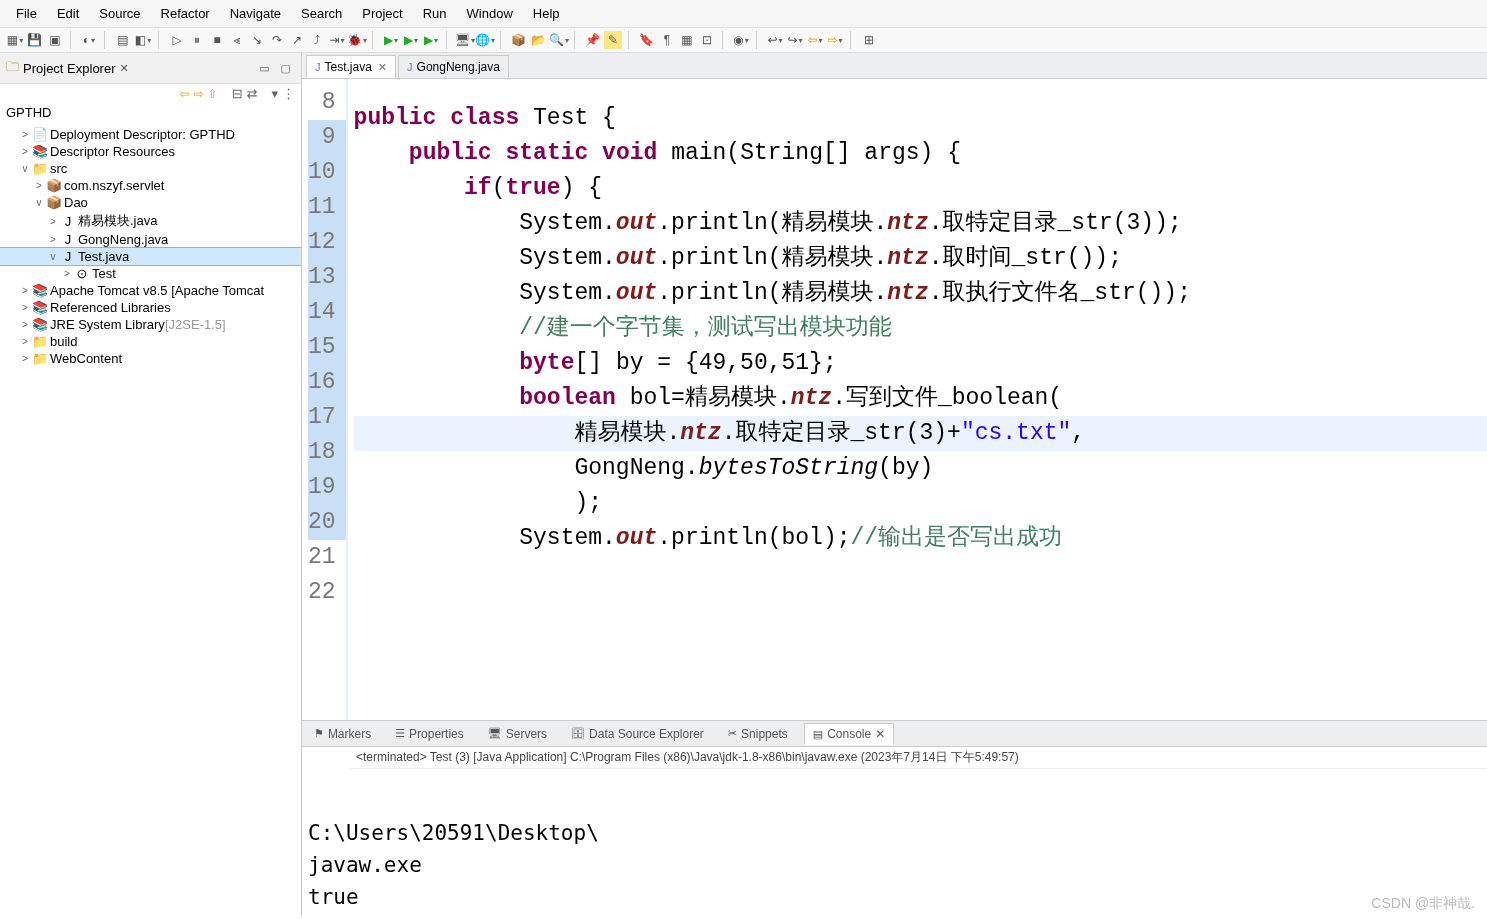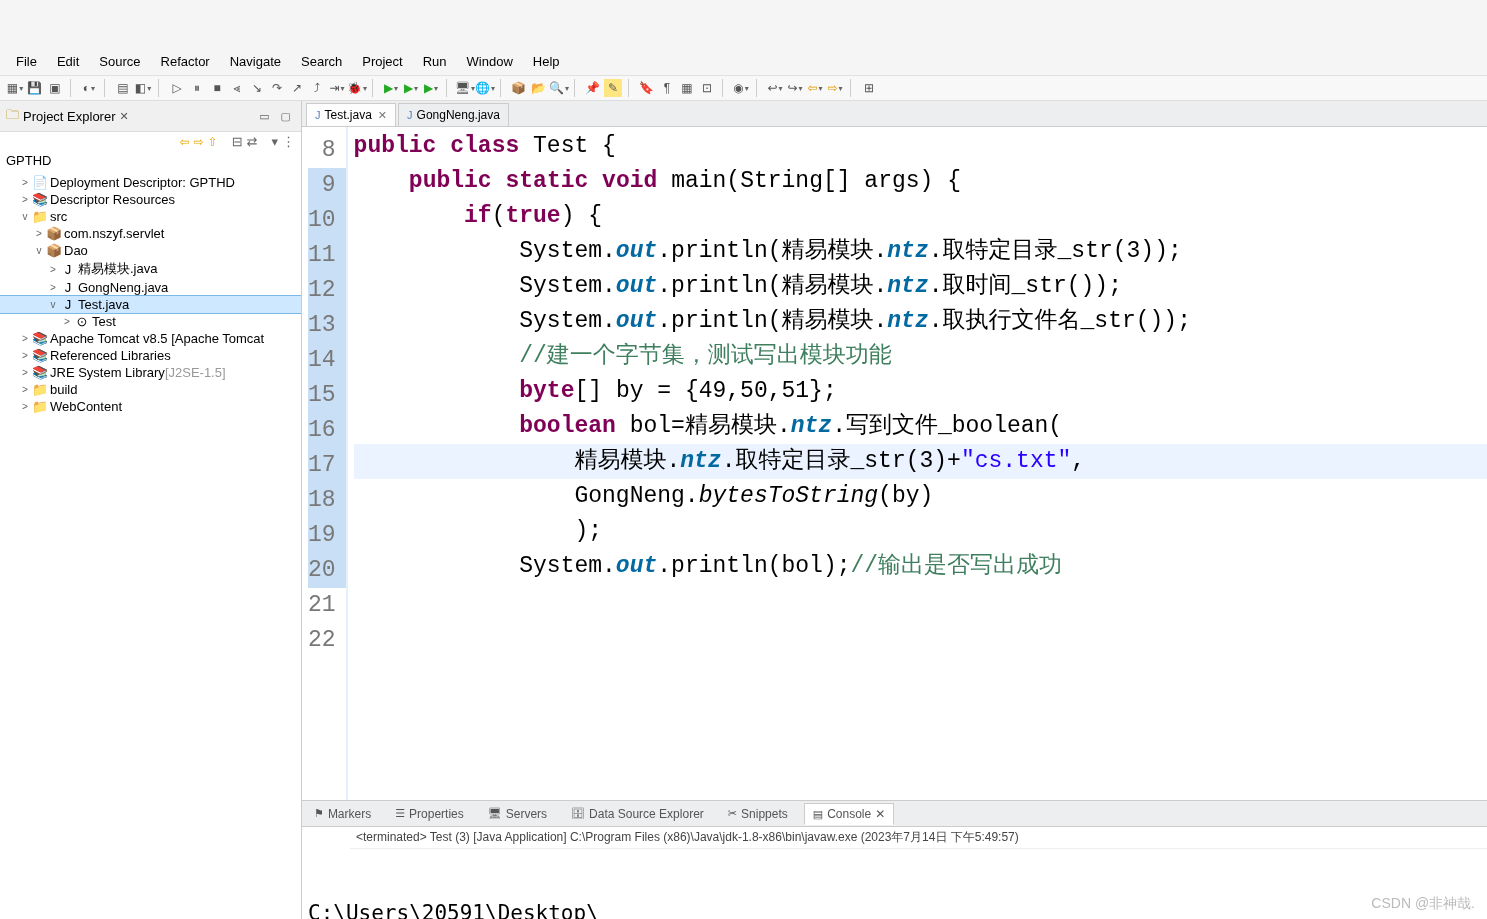--- a/index.html
+++ b/index.html
@@ -1,18 +1,18 @@
 <!DOCTYPE html>
 <html><head>
 <meta charset="utf-8">
 <style>
 * { margin: 0; padding: 0; box-sizing: border-box; }
 body { font-family: "Segoe UI", Tahoma, sans-serif; font-size: 13px; background: #fff; color: #000; overflow: hidden; }
 .menubar { display: flex; padding: 2px 6px; border-bottom: 1px solid #e0e0e0; background: #f5f5f5; }
-.menubar span { padding: 4px 10px; cursor: pointer; margin-top: 48px; }
+.menubar span { padding: 4px 10px; cursor: pointer; }
 .toolbar { display: flex; padding: 3px 6px; border-bottom: 1px solid #ddd; background: #f8f8f8; align-items: center; gap: 2px; }
 .tb-btn { width: 18px; height: 18px; display: inline-flex; align-items: center; justify-content: center; font-size: 12px; cursor: pointer; color:#555; }
 .tb-sep { width: 4px; height: 18px; border-left: 1px solid #ccc; margin: 0 4px; }
 .tb-drop::after { content: "▾"; font-size: 8px; color: #666; margin-left: 1px; }
 .layout { display: flex; height: calc(100vh - 55px); }
 .sidebar { width: 302px; border-right: 1px solid #ccc; display: flex; flex-direction: column; background: #fff; }
 .view-tab { display: flex; align-items: center; padding: 4px 6px; border-bottom: 1px solid #ddd; background: #f0f0f0; }
 .view-tab .vt-icon { margin-right: 4px; color: #b58900; }
 .view-tab .title { font-weight: normal; }
 .view-tab .x { margin-left: 4px; font-size: 11px; color:#555; }
@@ -29,24 +29,24 @@
 .dim { color: #999; }
 .main { flex: 1; display: flex; flex-direction: column; }
 .editor-tabs { display: flex; background: #eceef0; border-bottom: 1px solid #ccc; padding-left: 4px; }
 .ed-tab { display: flex; align-items: center; padding: 4px 8px; background: #fdfdfd; border: 1px solid #ccc; border-bottom: none; margin-right: 2px; margin-top: 2px; cursor: pointer; font-size: 12px; }
 .ed-tab.inactive { background: #eceef0; }
 .ed-tab .jic { color: #5a7fbf; margin-right: 4px; font-size: 11px; }
 .ed-tab .x { margin-left: 6px; font-size: 11px; color:#777; }
 .editor { flex: 1; display: flex; overflow: auto; background: #fff; font-family: Consolas, "Courier New", monospace; font-size: 23px; line-height: 35px; }
 .gutter { background: #fff; color: #787878; text-align: right; padding: 6px 10px 6px 6px; user-select: none; border-right: 2px solid #e6f0fa; }
 .gutter .hl { background: #c8dff5; display:block; margin-right:-10px; padding-right:10px;}
-.code { padding: 2px 0 6px 6px; flex: 1; white-space: pre; }
+.code { padding: 22px 0 6px 6px; flex: 1; white-space: pre; }
 .code .hl-line { background: #eaf3ff; display: inline-block; width: 100%; }
 .kw { color: #7f0055; font-weight: bold; }
-.fld { color: #0369a1; font-weight: bold; font-style: italic; }
+.fld { color: #7f1d1d; font-weight: bold; font-style: italic; }
 .str { color: #2a00ff; }
 .cmt { color: #3f7f5f; }
 .mth { font-style: italic; }
 .bottom { border-top: 1px solid #ccc; display: flex; flex-direction: column; }
 .btabs { display: flex; background: #eceef0; border-bottom: 1px solid #ccc; padding: 2px 4px; font-size: 12px; }
 .btab { padding: 3px 8px; margin-right: 8px; display: flex; align-items: center; cursor: pointer; color: #555; }
 .btab.active { background: #fff; border: 1px solid #ccc; border-bottom: 1px solid #fff; margin-bottom: -1px; }
 .btab .bic { margin-right: 4px; font-size: 11px; }
 .term-line { padding: 2px 6px; font-size: 12px; color: #444; border-bottom: 1px solid #eee; margin-left: 48px; }
 .console { font-family: Consolas, monospace; font-size: 21px; padding: 4px 6px; line-height: 32px; margin-top: 44px; }
@@ -273,19 +273,20 @@
           </span>
         <span class="btab active">
             <span class="bic">▤</span>
             <span>Console</span> 
             <span class="x" style="margin-left:4px">✕</span>
           </span>
       </div>
       <div class="term-line">&lt;terminated&gt; Test (3) [Java Application] C:\Program Files (x86)\Java\jdk-1.8-x86\bin\javaw.exe (2023年7月14日 下午5:49:57)</div>
       <div class="console" id="console">
           <div>C:\Users\20591\Desktop\</div>
+          <div>javaw.exe</div>
           <div>true</div>
         </div>
     </div>
   </div>
 </div>
 
 <div class="watermark">CSDN @非神哉.</div>
 
 </body></html>

